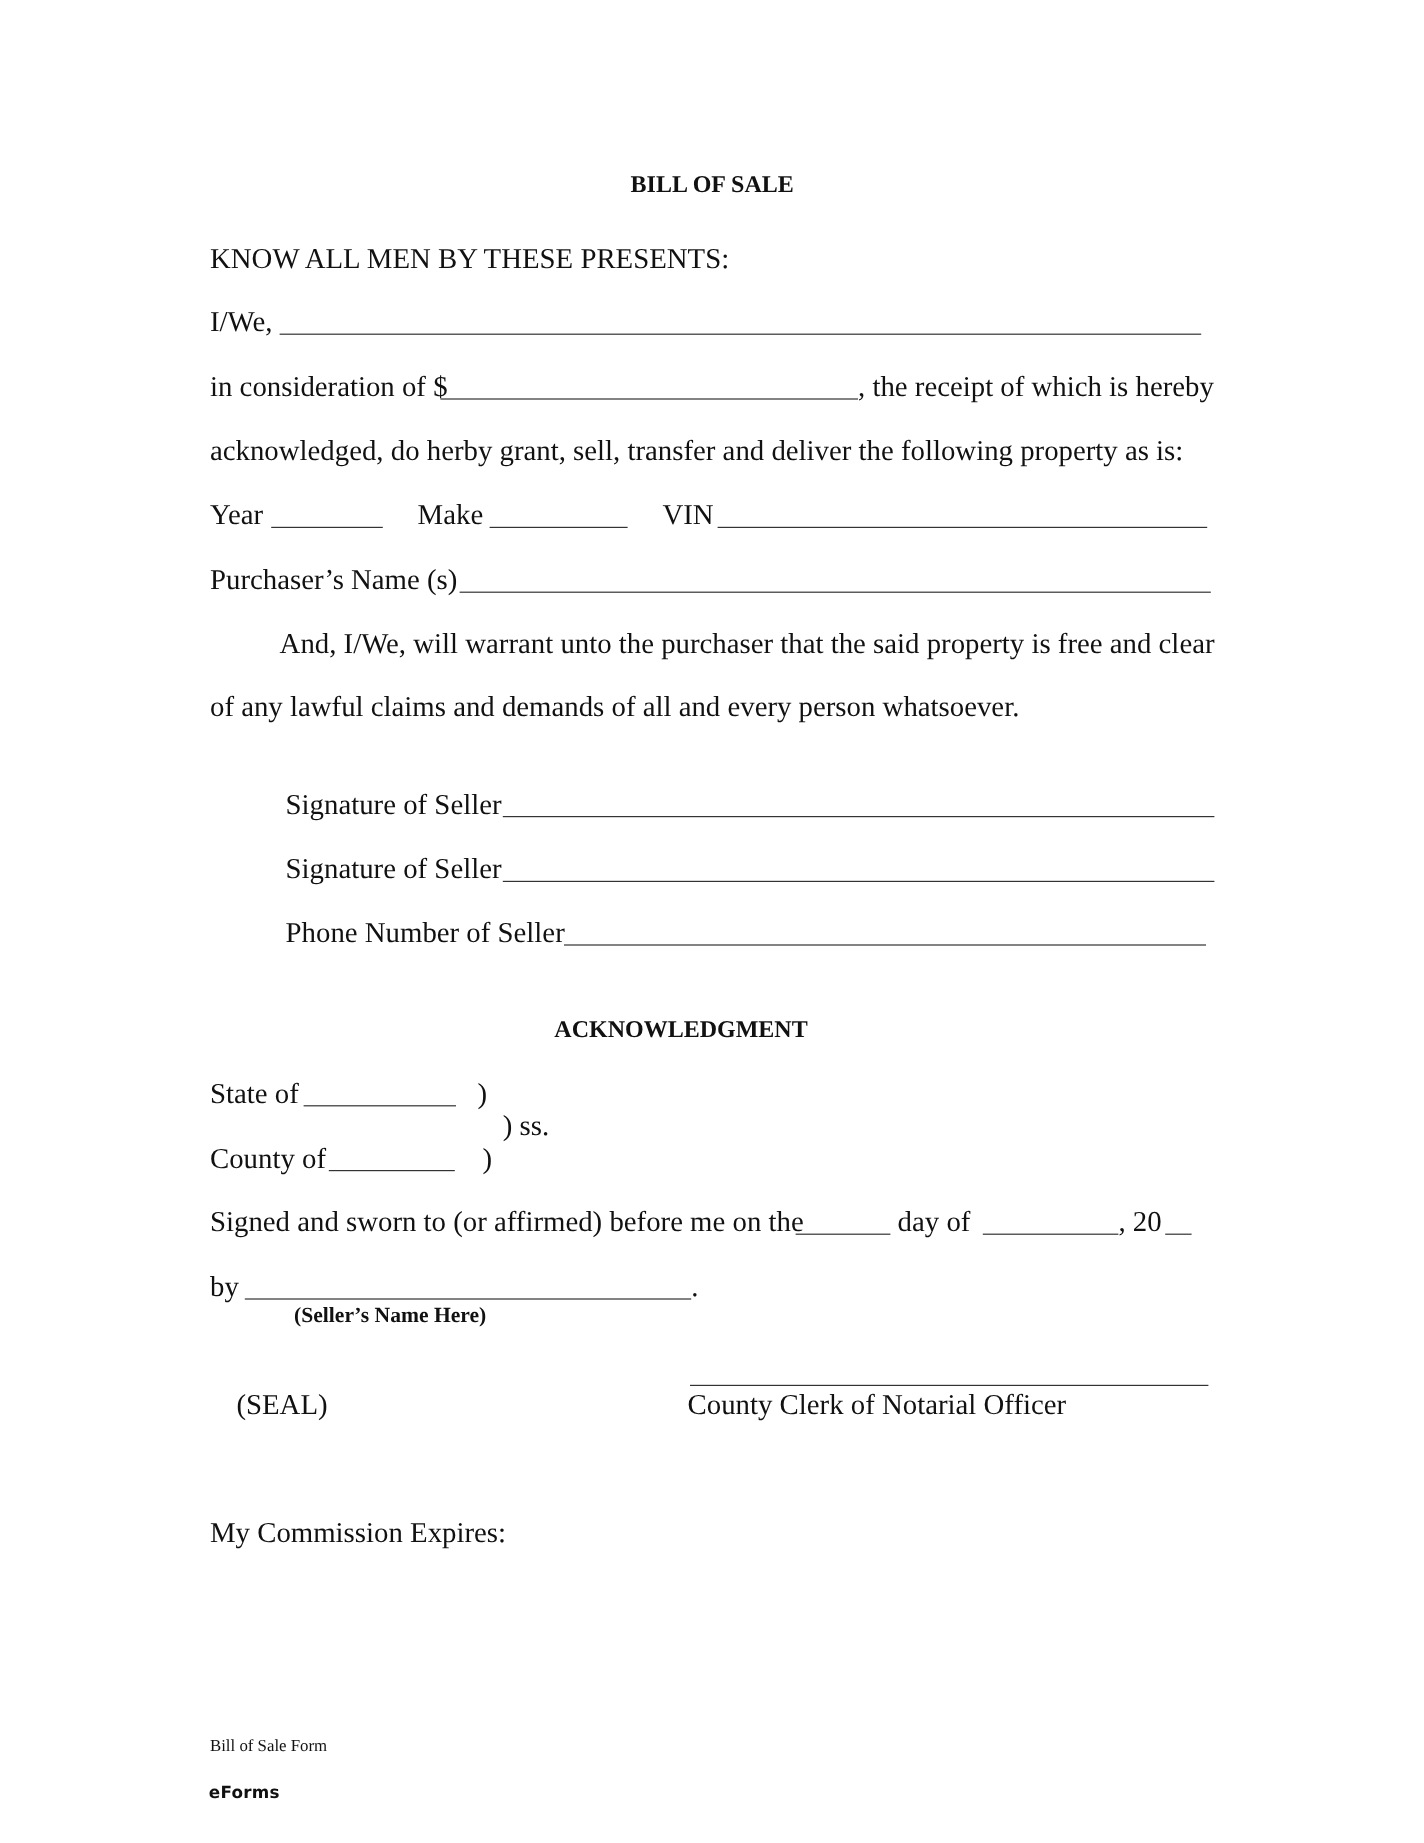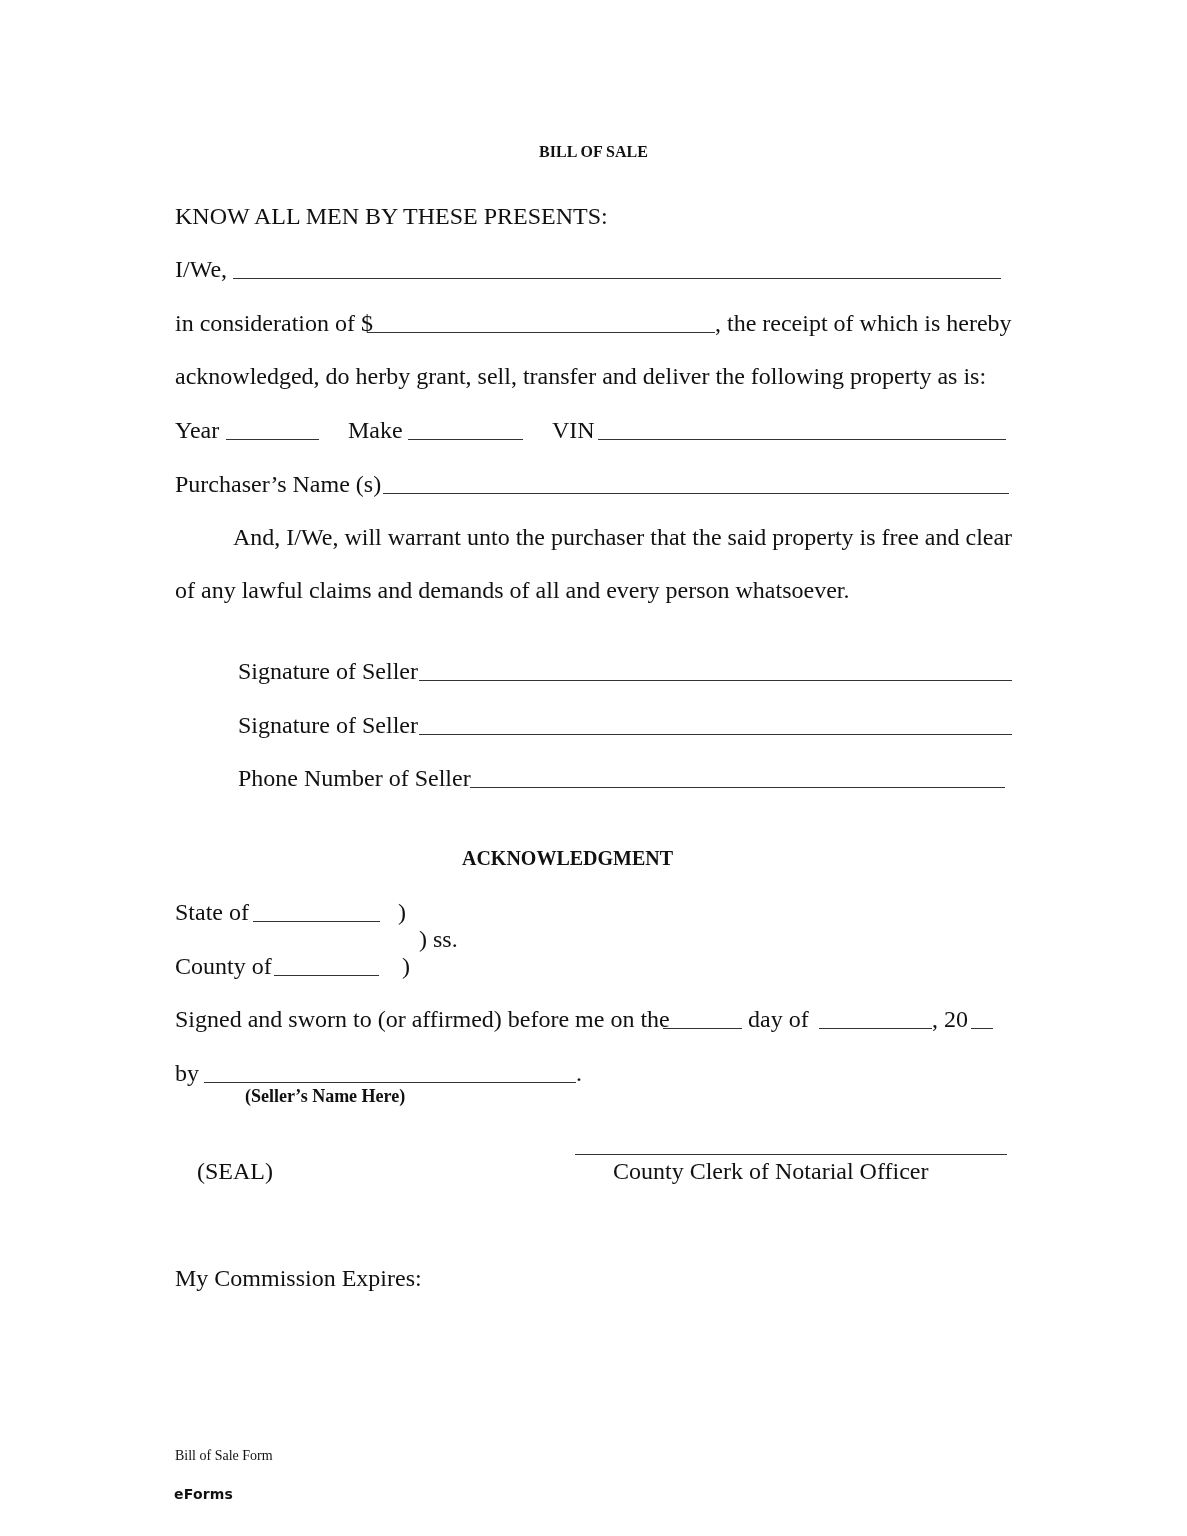--- a/index.html
+++ b/index.html
@@ -3,21 +3,21 @@
 <meta charset="utf-8">
 <style>
   html, body { margin: 0; padding: 0; background: #ffffff; }
   body {
     width: 1187px; height: 1536px; position: relative; overflow: hidden;
     font-family: "Liberation Serif", "DejaVu Serif", serif;
     color: #111111;
   }
   .abs { position: absolute; white-space: nowrap; }
   .t { font-size: 24px; line-height: 24px; }
-  .title { font-size: 16px; font-weight: bold; left: 0; width: 1187px; text-align: center; top: 143px; }
+  .title { font-size: 20px; font-weight: bold; left: 0; width: 1187px; text-align: center; top: 143px; }
   .ack { font-size: 20px; font-weight: bold; left: 0; width: 1135px; text-align: center; top: 847px; }
   .line { position: absolute; height: 0; border-bottom: 1.3px solid #333333; }
   .small-bold { font-size: 18px; font-weight: bold; }
   .footer-text { font-size: 14px; }
   .brand { font-family: "DejaVu Sans", "Liberation Sans", sans-serif; font-weight: bold; font-size: 14px; letter-spacing: 0.2px; }
 </style>
 </head>
 <body>
 
 <div>
@@ -76,20 +76,20 @@
   <div class="abs t" style="left:932px; top:1007px;">, 20</div>
   <div class="line" style="left:971px; width:22px; top:1028px;"></div>
 
   <div class="abs t" style="left:175px; top:1061px;">by</div>
   <div class="line" style="left:204px; width:372px; top:1082px;"></div>
   <div class="abs t" style="left:576px; top:1061px;">.</div>
   <div class="abs small-bold" style="left:245px; top:1086px;">(Seller’s Name Here)</div>
 
   <div class="line" style="left:575px; width:432px; top:1154px;"></div>
   <div class="abs t" style="left:197px; top:1159px;">(SEAL)</div>
-  <div class="abs t" style="left:573px; top:1159px;margin-left:40px;">County Clerk of Notarial Officer</div>
+  <div class="abs t" style="left:573px; top:1159px;">County Clerk of Notarial Officer</div>
 
   <div class="abs t" style="left:175px; top:1266px;">My Commission Expires:</div>
 
   <div class="abs footer-text" style="left:175px; top:1448px;">Bill of Sale Form</div>
   <div class="abs brand" style="left:174px; top:1486px;">eForms</div>
 
 </div>
 
 </body></html>

